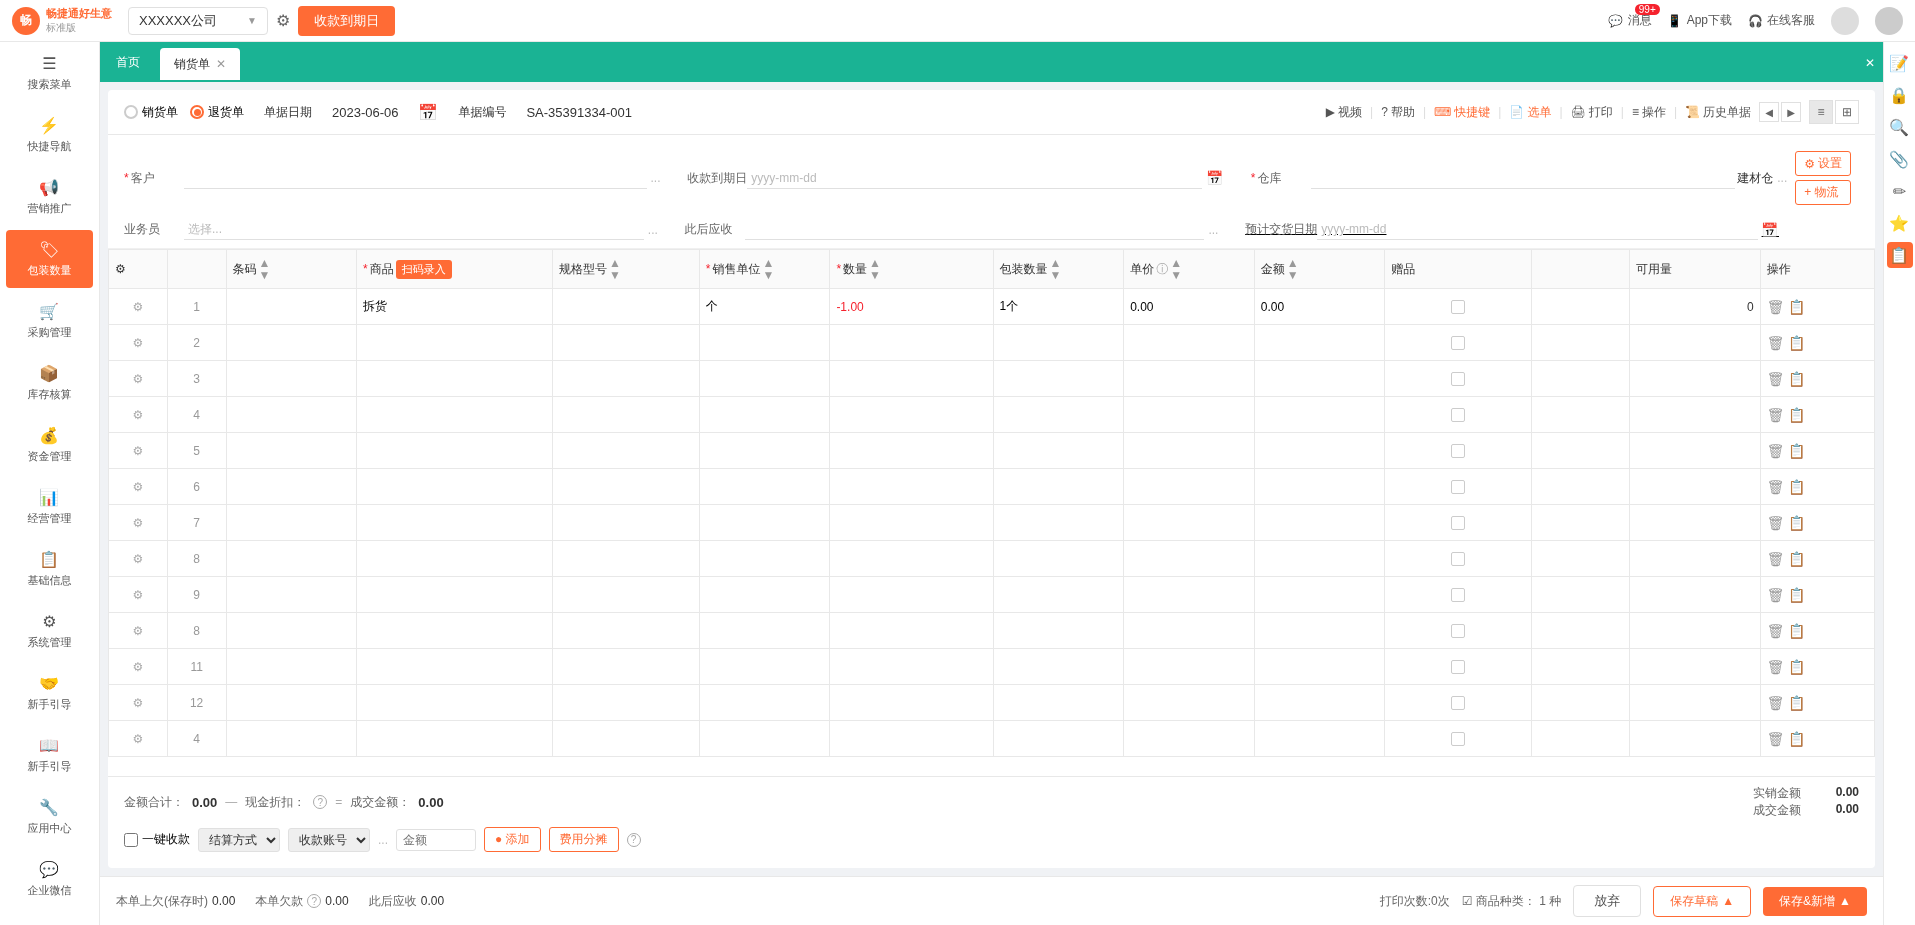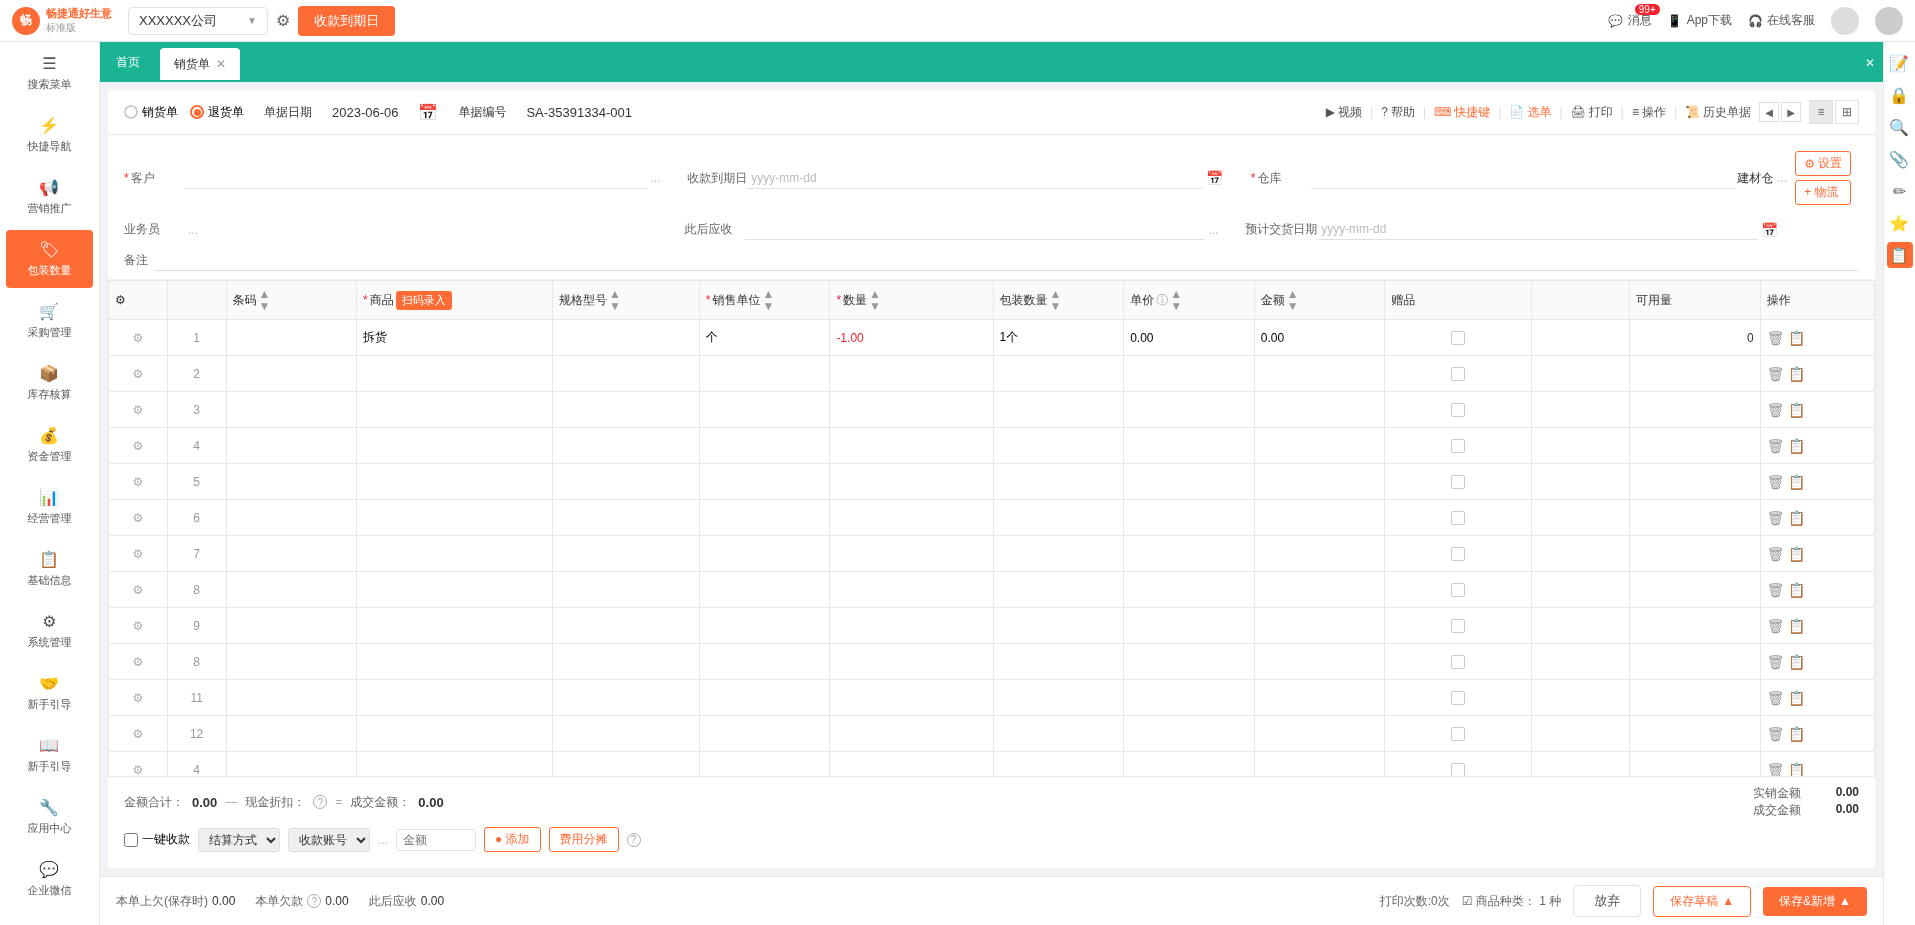--- a/index.html
+++ b/index.html
@@ -348,45 +348,42 @@
               <span>+ 物流</span>
             </button>
           </div>
         </div>
 
         <div class="field-row">
           <div class="field-item" style="flex:2;">
             <span class="field-label">
               <span>业务员</span>
             </span>
+            <input class="field-input" type="text" placeholder="选择..." style="">
             <span class="field-dots">...</span>
           </div>
           <div style="flex:0.1;"></div>
           <div class="field-item" style="flex:2;">
             <span class="field-label">
               <span>此后应收</span>
             </span>
             <input class="field-input" type="text" style="">
             <span class="field-dots">...</span>
           </div>
           <div style="flex:0.1;"></div>
-          <div class="field-item" style="flex:2;">
+          <div class="field-item" style="flex:2;text-decoration:underline;">
             <span class="field-label">
               <span>预计交货日期</span>
             </span>
             <input class="field-input" type="text" placeholder="yyyy-mm-dd" style="">
             <span class="field-calendar">📅</span>
           </div>
           <div style="width:80px;"></div>
         </div>
 
-        <div class="remark-row">
-          <span class="remark-label">备注</span>
-          <input class="field-input" type="text" style="flex: 1 1 0%;">
-        </div>
       </div>
 
       <div class="table-container">
         <table class="data-table">
           <colgroup>
             <col style="width:36px">
             <col style="width:36px">
             <col style="width:80px">
             <col style="width:120px">
             <col style="width:90px">

